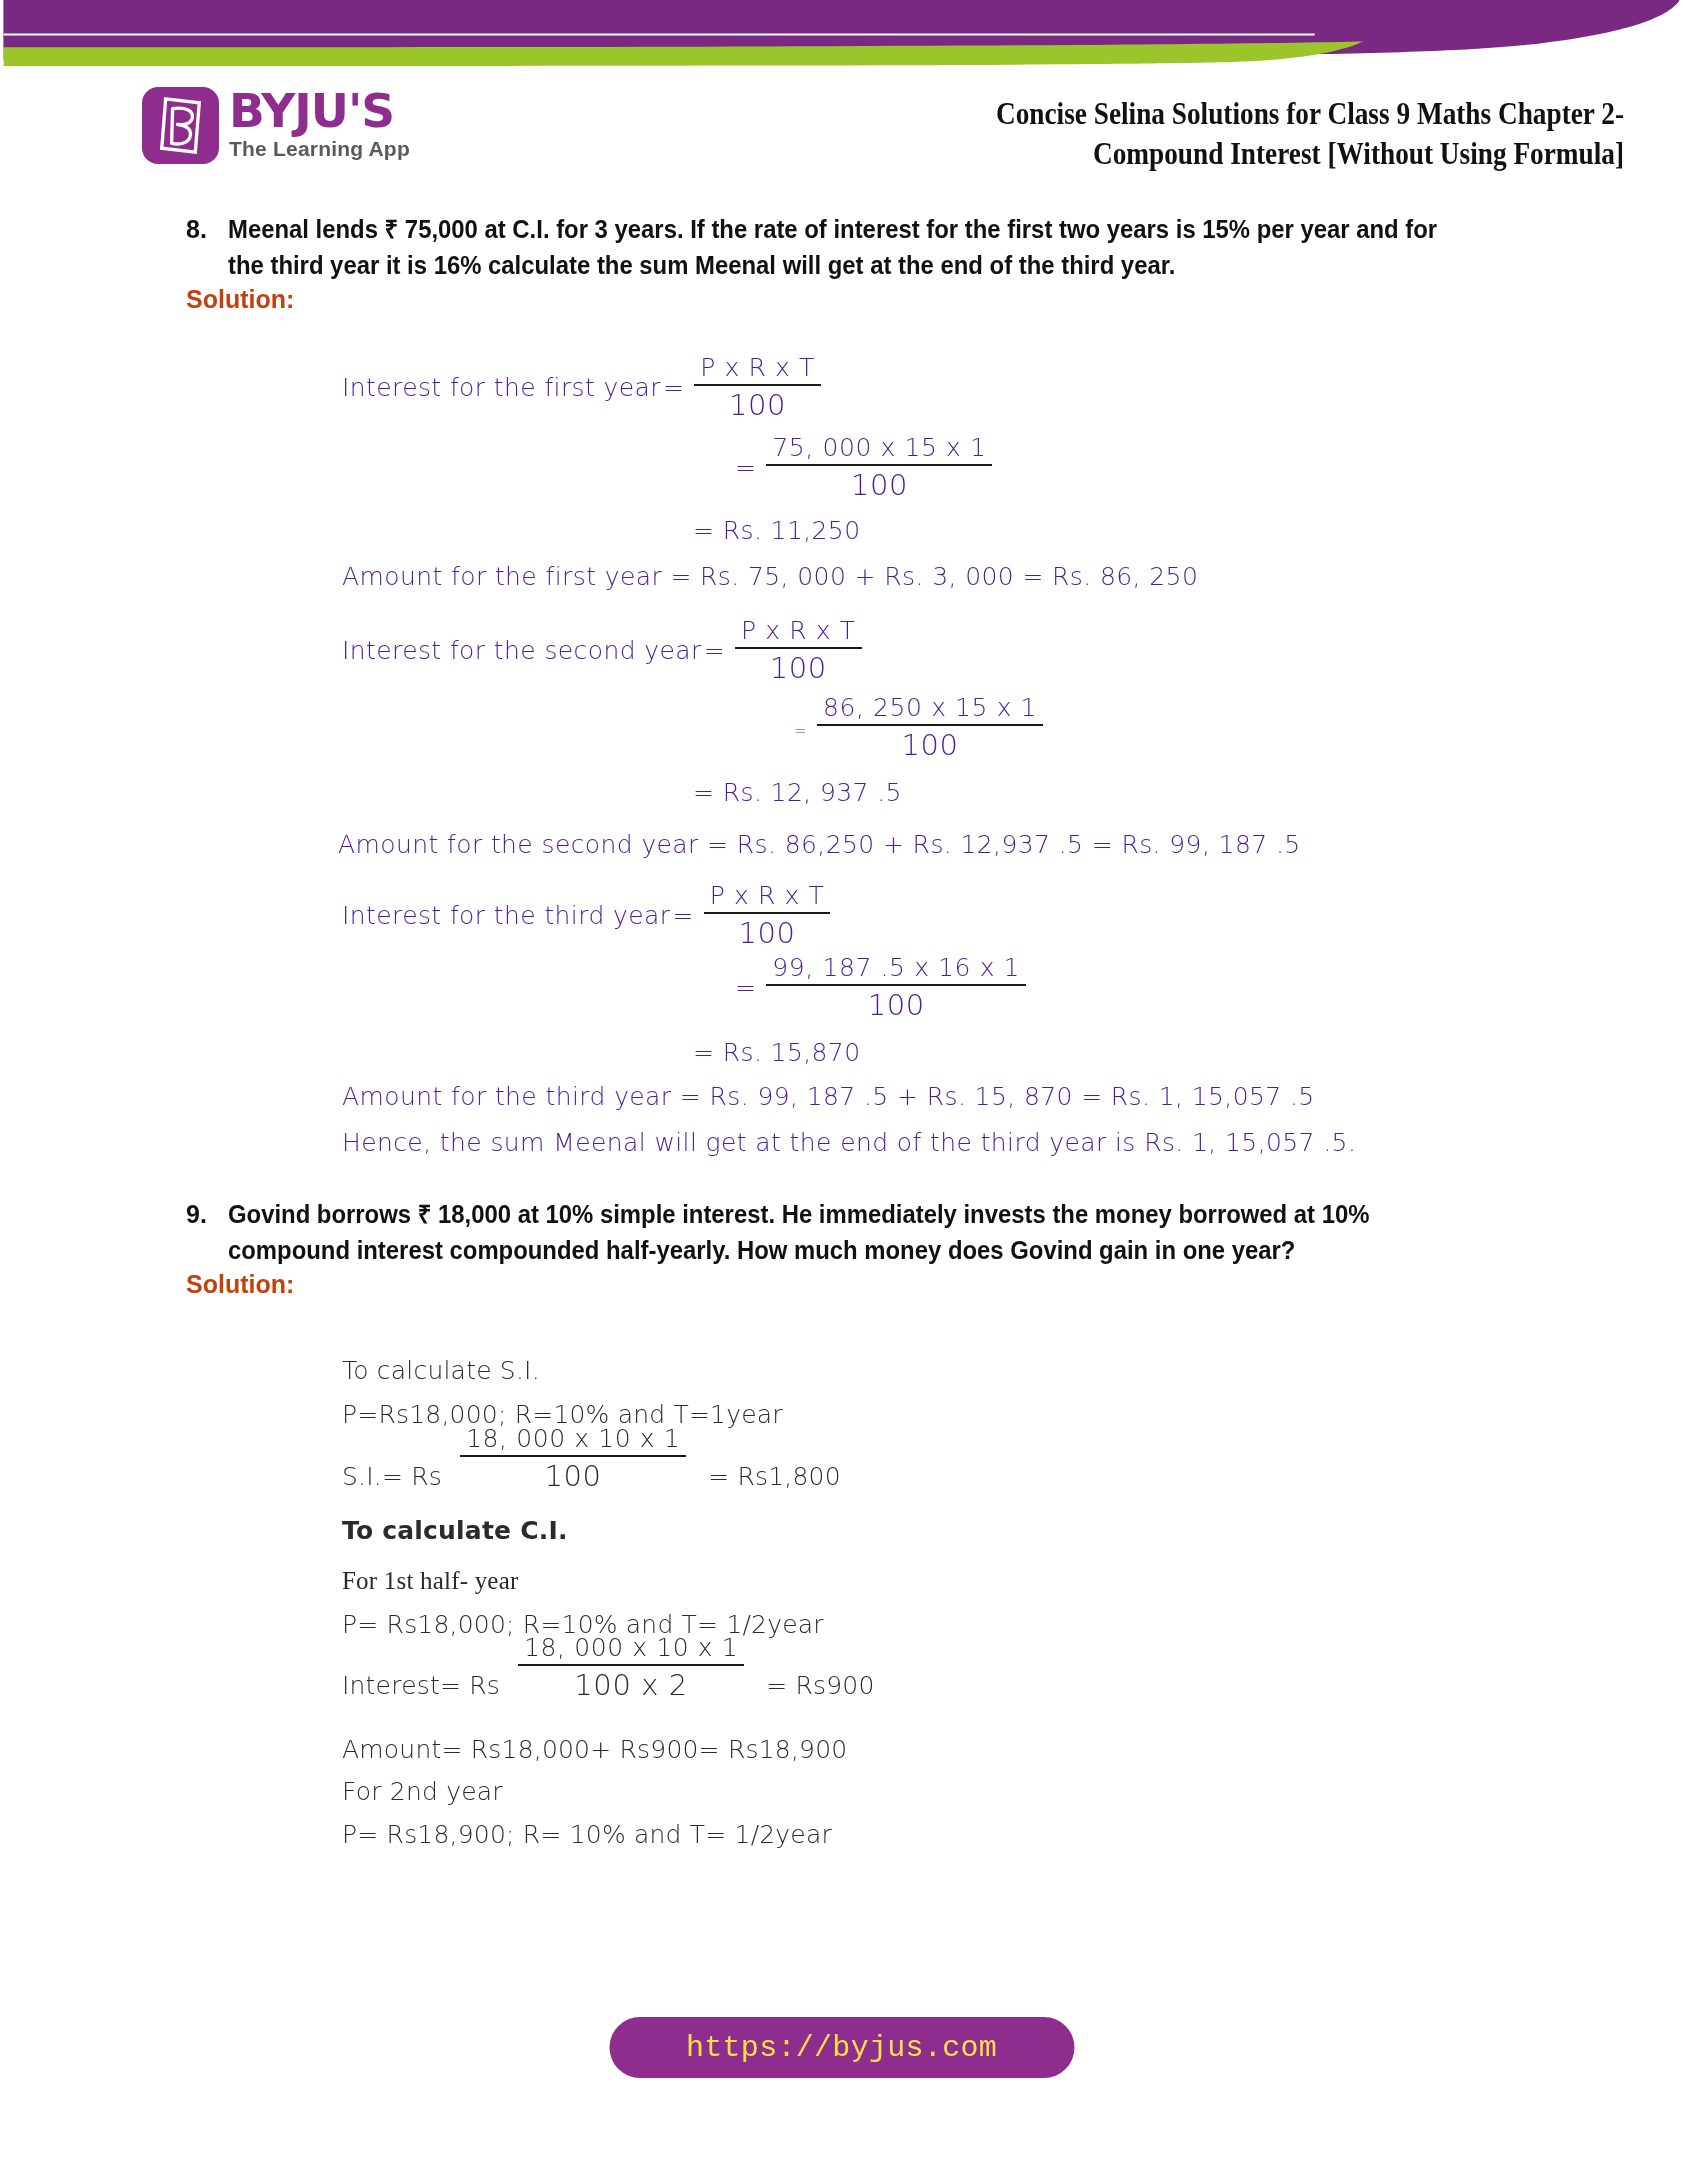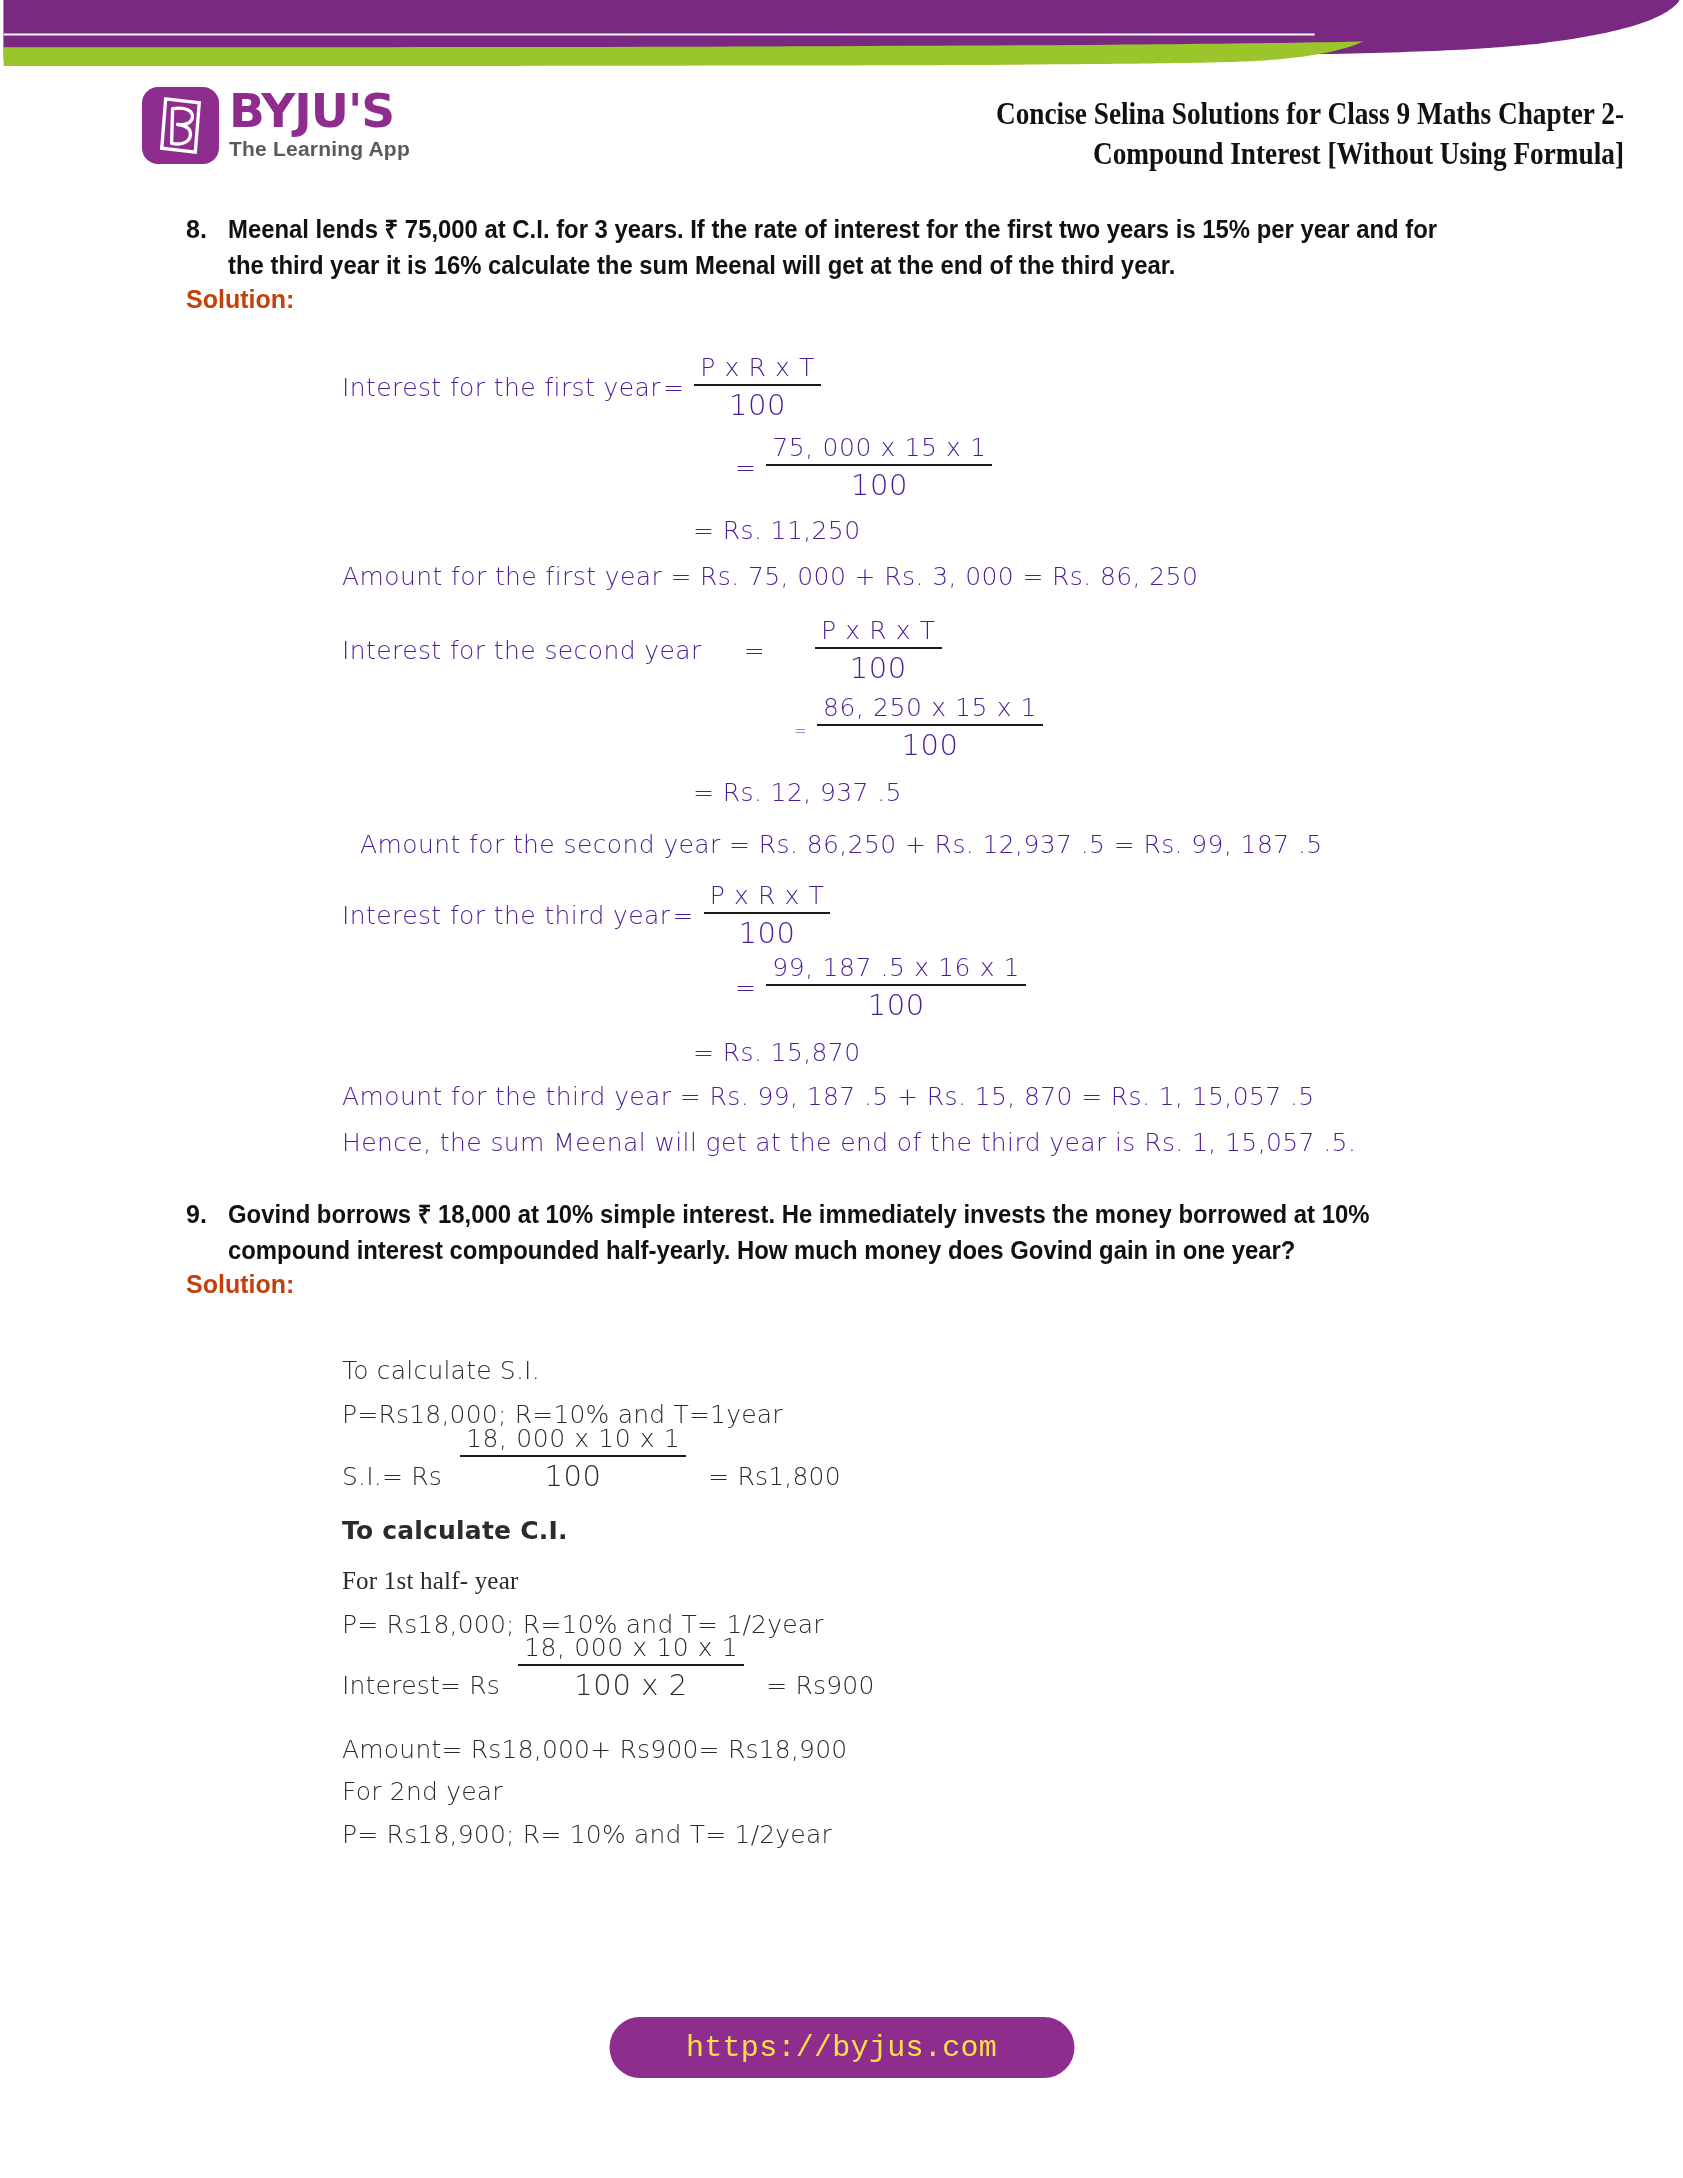--- a/index.html
+++ b/index.html
@@ -242,42 +242,42 @@
       <span class="num">75, 000 x 15 x 1</span>
       <span class="bar"></span>
       <span class="den">100</span>
     </span>
   </div>
 
   <div class="math mline" style="left:693px; top:516px;">= Rs. 11,250</div>
 
   <div class="math mline" style="left:342px; top:562px;">Amount for the first year = Rs. 75, 000 + Rs. 3, 000 = Rs. 86, 250</div>
 
-  <div class="math mline" style="left:342px; top:616px;gap:40px;">
+  <div class="math mline" style="left:342px; top:616px;">
     <span>Interest for the second year</span>
     <span class="eqsign">=</span>
     <span class="frac">
       <span class="num">P x R x T</span>
       <span class="bar"></span>
       <span class="den">100</span>
     </span>
   </div>
 
   <div class="math mline" style="left:792px; top:693px;">
     <span class="eqsign small">=</span>
     <span class="frac">
       <span class="num">86, 250 x 15 x 1</span>
       <span class="bar"></span>
       <span class="den">100</span>
     </span>
   </div>
 
   <div class="math mline" style="left:693px; top:778px;">= Rs. 12, 937 .5</div>
 
-  <div class="math mline" style="left:360px; top:830px;">Amount for the second year = Rs. 86,250 + Rs. 12,937 .5 = Rs. 99, 187 .5</div>
+  <div class="math mline" style="left:338px; top:830px;">Amount for the second year = Rs. 86,250 + Rs. 12,937 .5 = Rs. 99, 187 .5</div>
 
   <div class="math mline" style="left:342px; top:881px;">
     <span>Interest for the third year</span>
     <span class="eqsign">=</span>
     <span class="frac">
       <span class="num">P x R x T</span>
       <span class="bar"></span>
       <span class="den">100</span>
     </span>
   </div>

